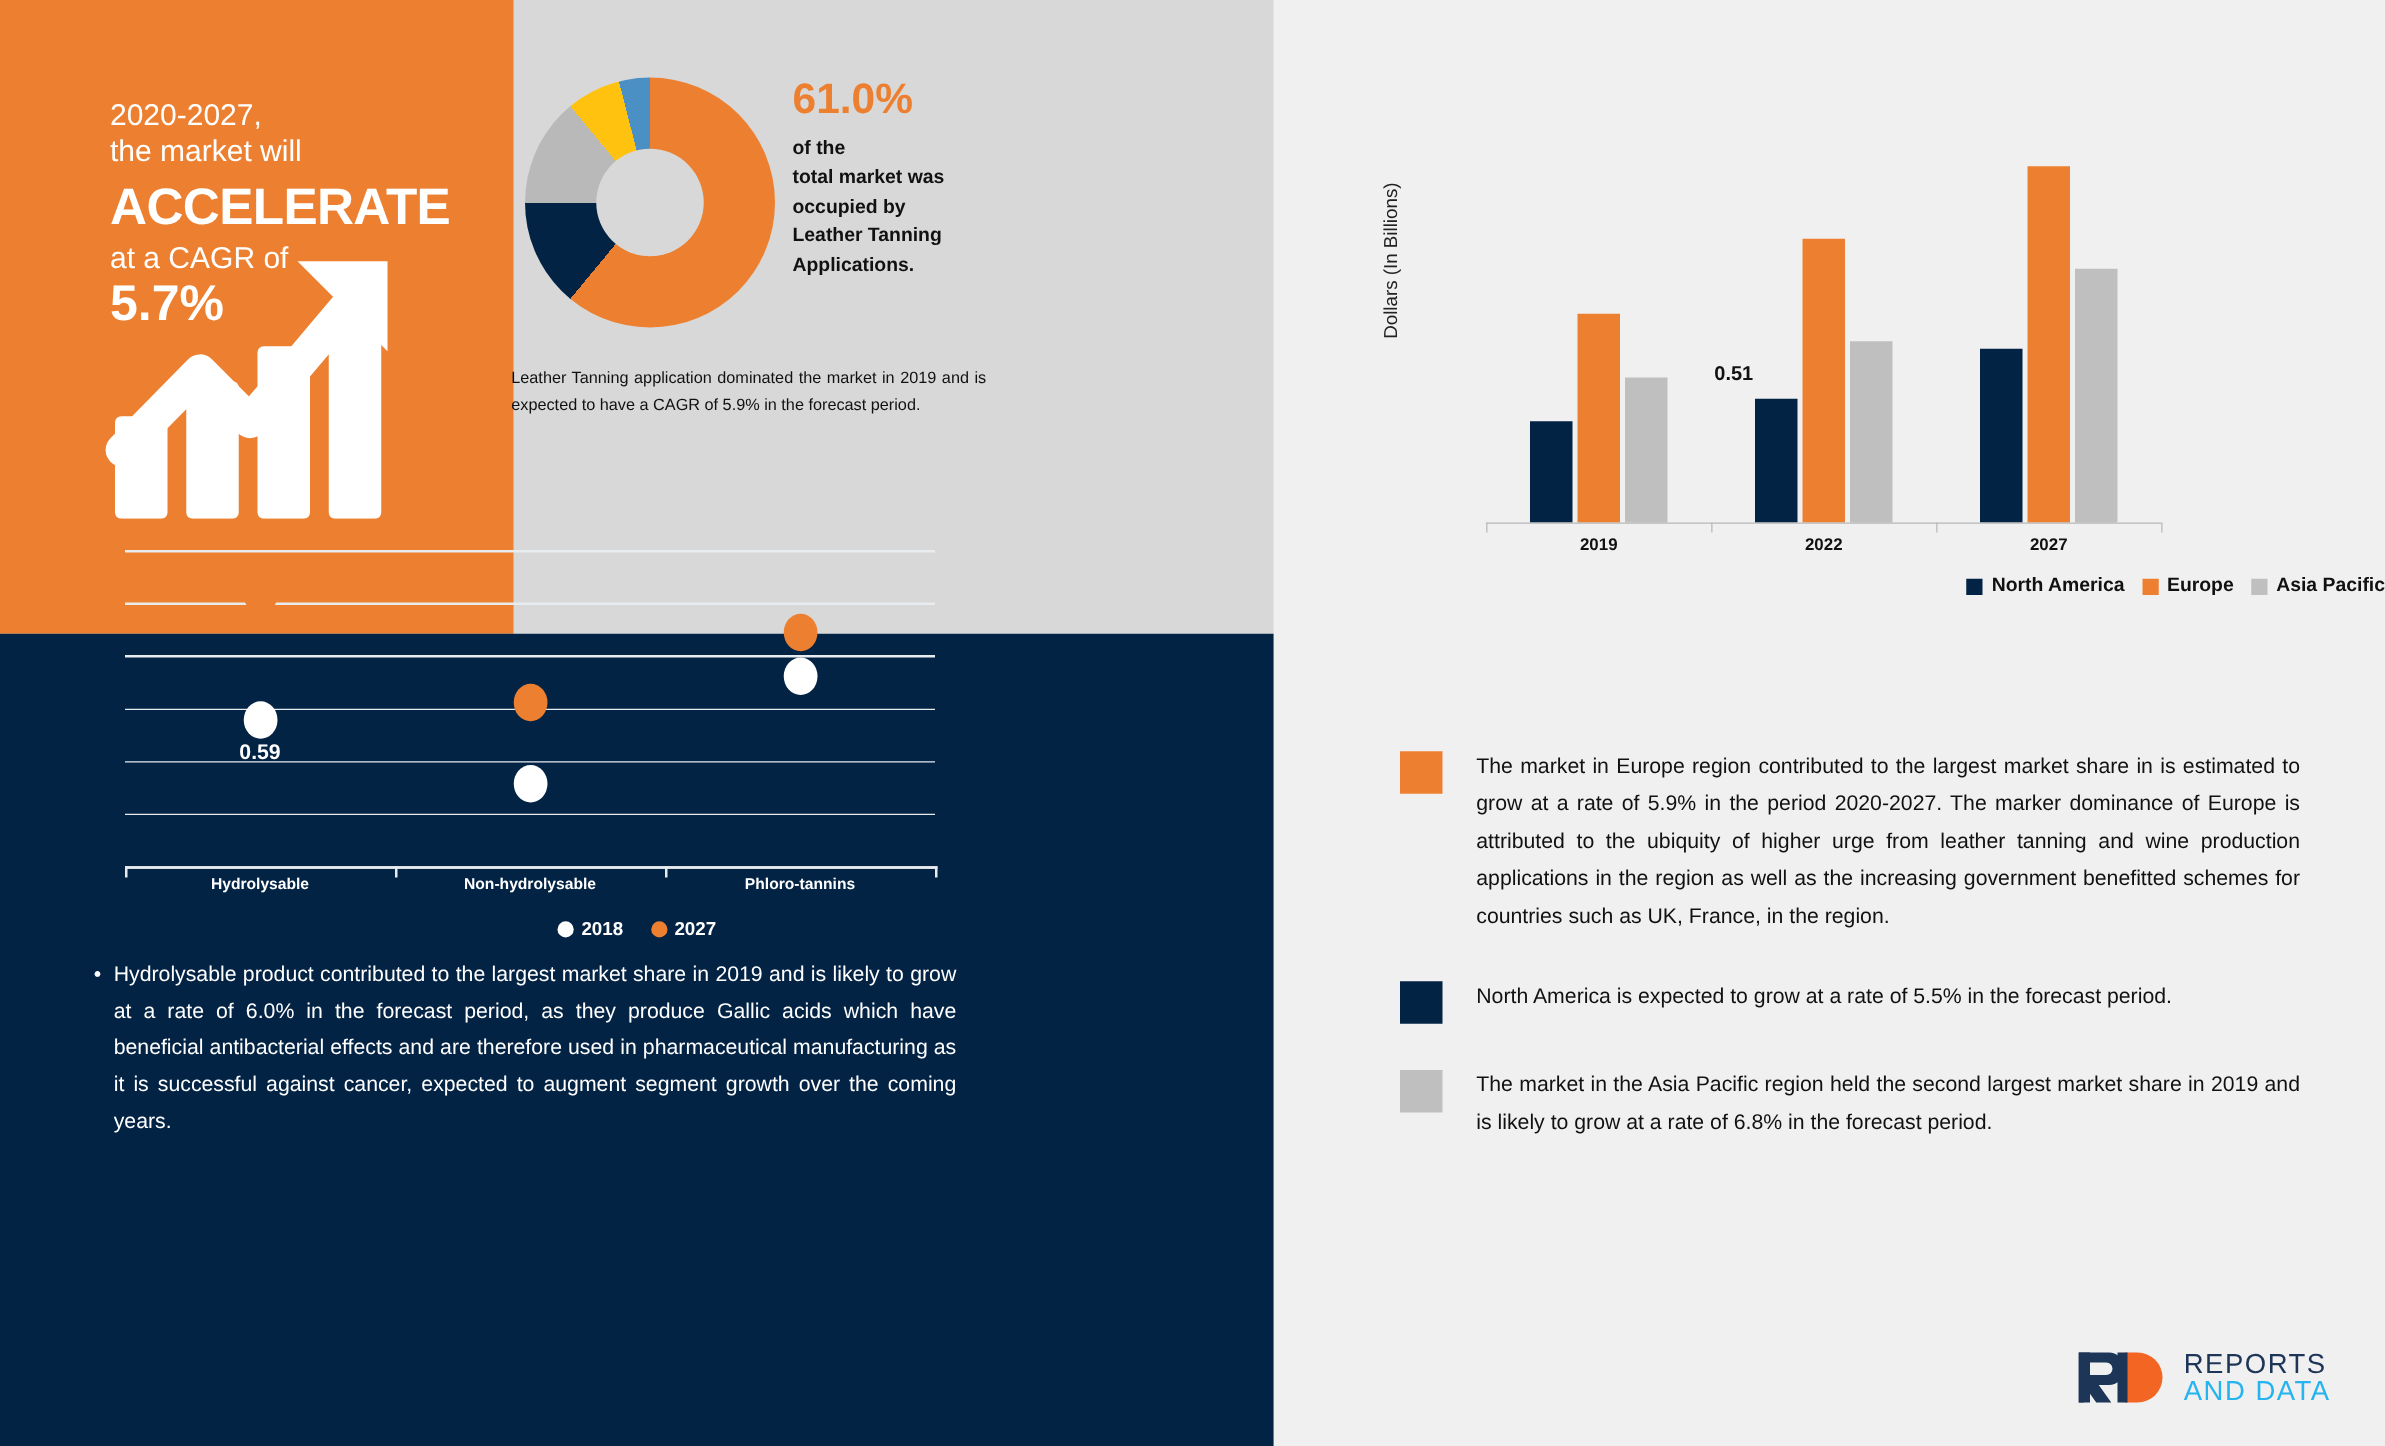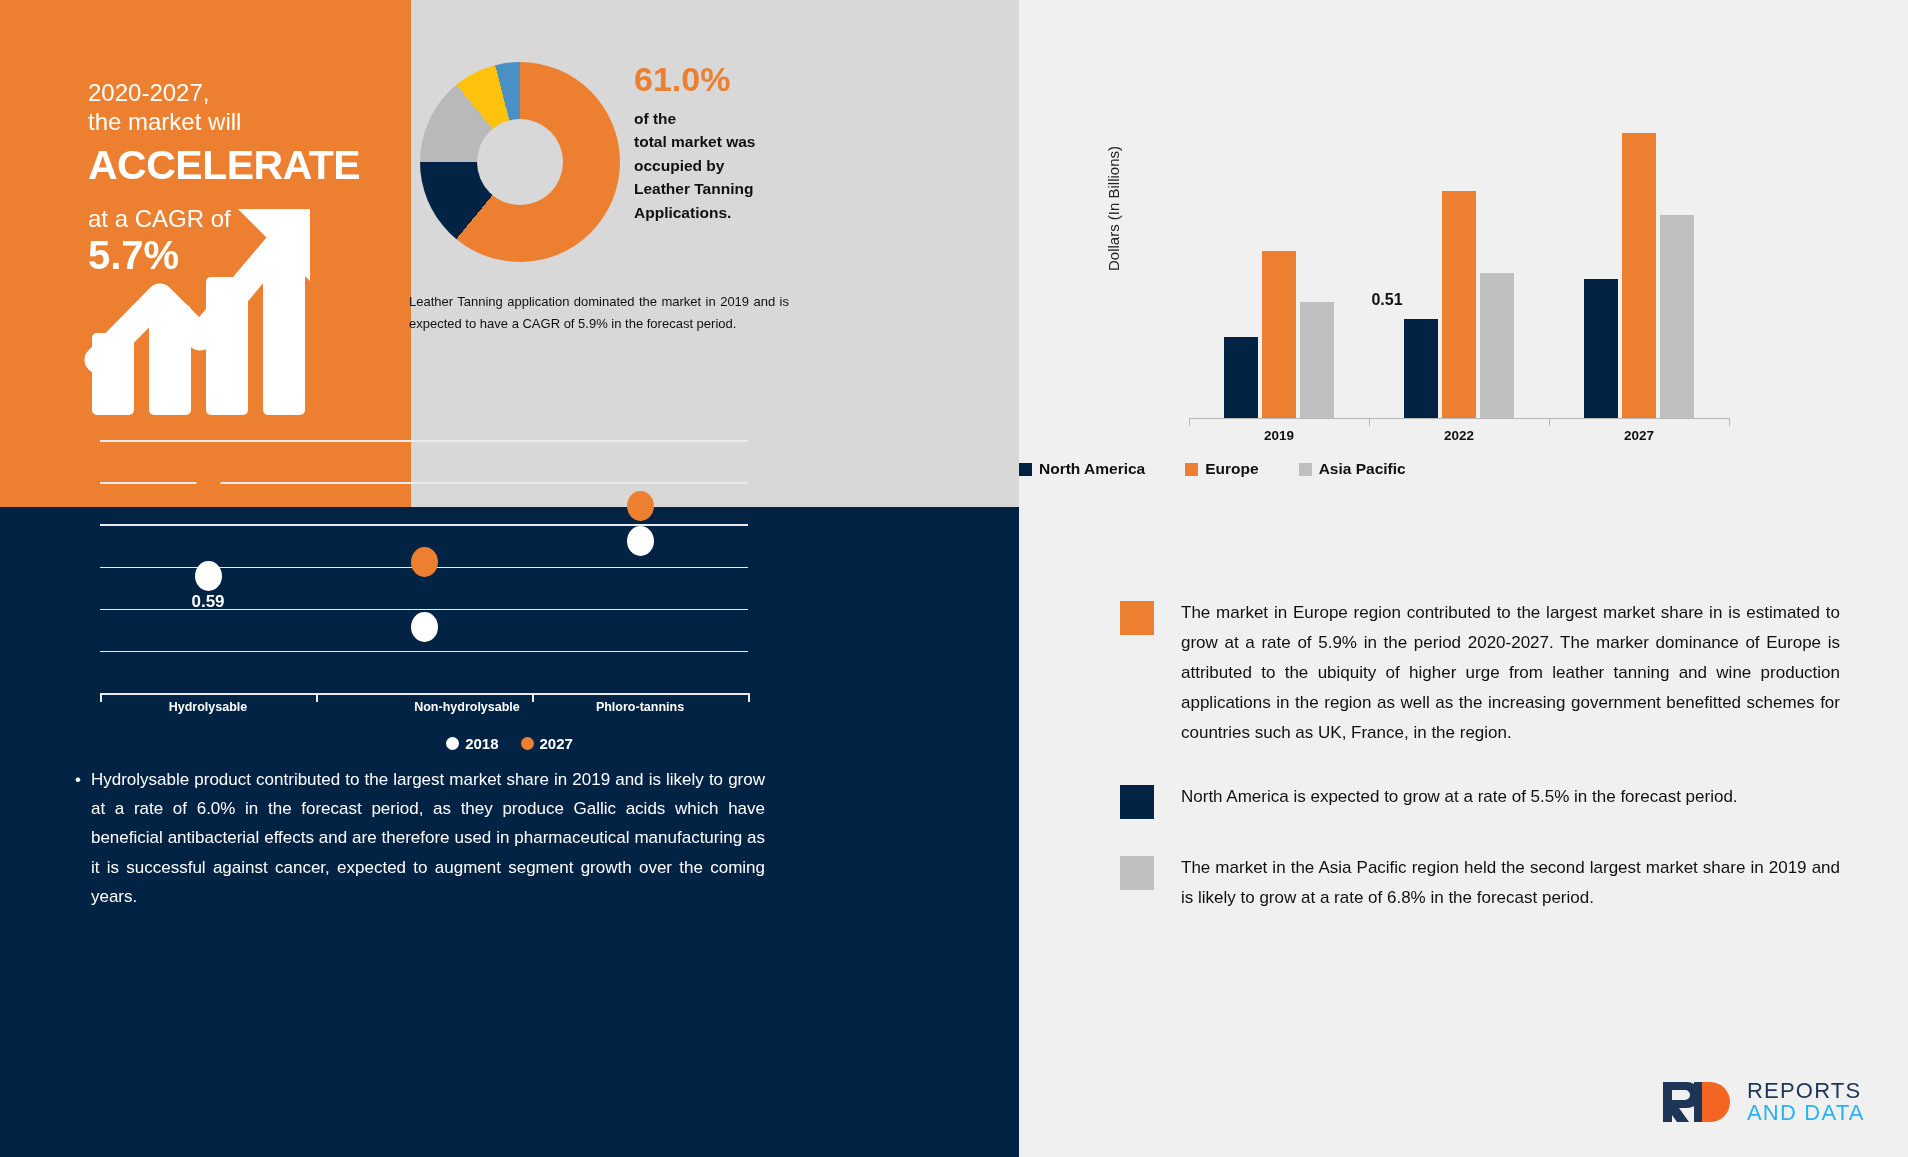--- a/index.html
+++ b/index.html
@@ -9,21 +9,21 @@
   
   .q-orange{position:absolute;left:0;top:0;width:411px;height:507px;background:#ED8030;}
   .q-gray{position:absolute;left:411px;top:0;width:608px;height:507px;background:#D8D8D8;}
   .q-navy{position:absolute;left:0;top:507px;width:1019px;height:650px;background:#032345;}
   .q-right{position:absolute;left:1019px;top:0;width:889px;height:1157px;background:#F0F0F0;}
 
   
   .accel-text{position:absolute;left:88px;top:78px;color:#fff;line-height:1.22;}
   .accel-l1{font-size:24px;font-weight:400;}
   .accel-l2{font-size:24px;font-weight:400;}
-  .accel-big{font-size:41px;font-weight:700;letter-spacing:-0.5px;margin:3px 0 14px 0;text-align:right;}
+  .accel-big{font-size:41px;font-weight:700;letter-spacing:-0.5px;margin:3px 0 2px 0;text-align:right;}
   .accel-l4{font-size:24px;font-weight:400;}
   .accel-pct{font-size:40px;font-weight:700;margin-top:-2px;}
   .growth-icon{position:absolute;left:70px;top:185px;width:270px;height:230px;}
 
   
   .donut-wrap{position:absolute;left:420px;top:62px;width:200px;height:200px;}
   .donut{width:200px;height:200px;border-radius:50%;
     background:conic-gradient(
       #ED8030 0deg 219.6deg,
       #032345 219.6deg 270.0deg,
@@ -65,21 +65,21 @@
   .plot{position:absolute;left:170px;top:8px;width:540px;height:310px;}
   .baseline{position:absolute;left:170px;top:318px;width:540px;height:1.4px;background:#b7b7b7;}
   .btick{position:absolute;width:1.4px;height:8px;background:#b7b7b7;top:318px;}
   .bar{position:absolute;bottom:0;}
   .bar.na{background:#032345;}
   .bar.eu{background:#ED8030;}
   .bar.ap{background:#BFBFBF;}
   .bar-val{position:absolute;font-size:16px;font-weight:700;color:#111;transform:translateX(-50%);}
   .bcats{position:absolute;left:170px;top:328px;width:540px;height:20px;}
   .bcat{position:absolute;font-size:13.5px;font-weight:700;color:#111;transform:translateX(-50%);}
-  .blegend{position:absolute;left:0;top:360px;width:889px;display:flex;justify-content:flex-start;gap:40px;align-items:center;}
+  .blegend{position:absolute;left:0;top:360px;width:889px;display:flex;justify-content:flex-end;gap:14px;align-items:center;}
   .blg-item{display:flex;align-items:center;gap:7px;}
   .blg-sw{width:13px;height:13px;}
   .blg-tx{font-size:15.5px;font-weight:700;color:#111;}
 
   
   .rb-list{position:absolute;left:1120px;top:598px;width:720px;}
   .rb-row{display:flex;gap:27px;margin-bottom:34px;}
   .rb-sw{width:34px;height:34px;flex:0 0 auto;margin-top:3px;}
   .rb-text{font-size:17px;color:#111;line-height:1.77;text-align:justify;}
 
@@ -147,21 +147,21 @@
       <div class="dot d2018" style="left: 324px; top: 186.588px;"></div>
       <div class="dot d2018" style="left: 540px; top: 101.2px;"></div>
       <div class="dot d2027" style="left: 108px; top: 36.3687px;"></div>
       <div class="dot d2027" style="left: 324px; top: 121.756px;"></div>
       <div class="dot d2027" style="left: 540px; top: 66.4125px;"></div>
       <div class="dot-label" style="left: 108px; top: 151.988px;">0.59</div>
     </div>
   <div class="dot-xaxis"></div>
   <div class="dot-cats" id="dotCats">
       <div class="dot-cat" style="left: 108px;">Hydrolysable</div>
-      <div class="dot-cat" style="left: 324px; margin-left: 43px;">Non-hydrolysable</div>
+      <div class="dot-cat" style="left: 324px;">Non-hydrolysable</div>
       <div class="dot-cat" style="left: 540px;">Phloro-tannins</div>
     </div>
   <div class="dot-legend" id="dotLegend">
       <div class="dl-item">
         <span class="dl-swatch" style="background: rgb(255, 255, 255);"></span>
         <span class="dl-text">2018</span>
       </div>
       <div class="dl-item">
         <span class="dl-swatch" style="background: rgb(237, 128, 48);"></span>
         <span class="dl-text">2027</span>

